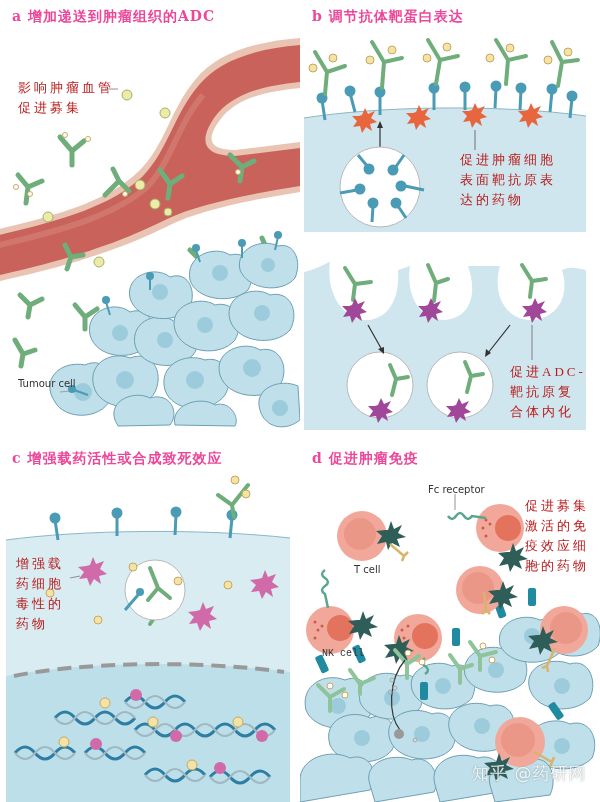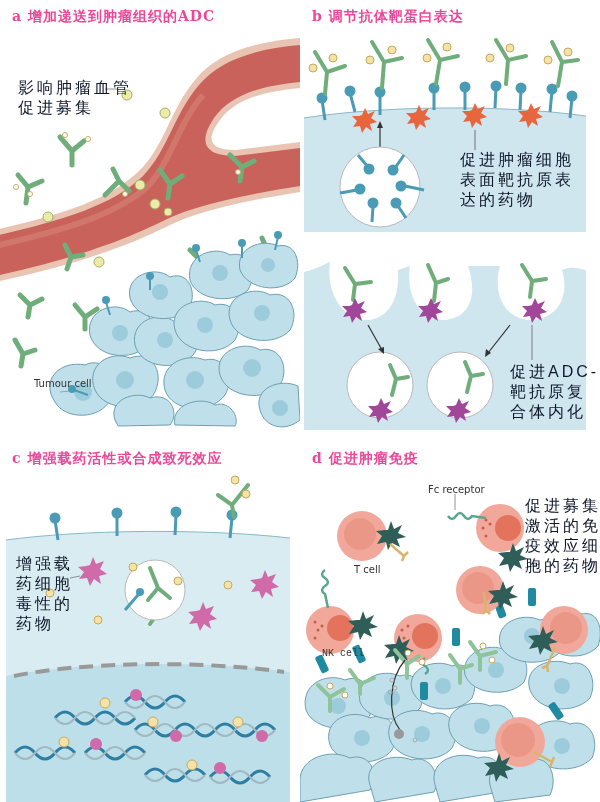--- a/index.html
+++ b/index.html
@@ -1,19 +1,19 @@
 <!DOCTYPE html>
 <html><head>
 <meta charset="utf-8">
 <style>
   html, body { margin:0; padding:0; background:#ffffff; }
   body { width:600px; height:802px; position:relative; overflow:hidden; font-family:"DejaVu Serif", serif; }
   .panel { position:absolute; overflow:hidden; }
   .ptitle { position:absolute; font-family:"DejaVu Serif", serif; font-weight:bold; font-size:14px; color:#ec4899; white-space:nowrap; letter-spacing:1px; }
-  .plabel { position:absolute; font-family:Liberation Sans, sans-serif; font-size:16px; color:#0f172a; line-height:20px; letter-spacing:3px; }
+  .plabel { position:absolute; font-family:Liberation Serif, serif; font-size:13px; color:#b91c1c; line-height:20px; letter-spacing:3px; }
   .plabel div { white-space:nowrap; }
   .eng { position:absolute; font-family:"DejaVu Sans", sans-serif; font-size:10px; color:#333; white-space:nowrap; }
   svg { position:absolute; left:0; top:0; }
   .watermark { position:absolute; font-family:"DejaVu Sans", sans-serif; font-size:17px; color:rgba(255,255,255,0.85); text-shadow:0 0 2px rgba(80,100,110,0.6); white-space:nowrap; letter-spacing:1px; }
 </style>
 </head>
 <body>
 
 <div class="panel" style="left:0;top:0;width:300px;height:440px;">
   <div class="ptitle" style="left:12px;top:8px;">a  增加递送到肿瘤组织的ADC</div>
@@ -102,21 +102,21 @@
       <line x1="88" y1="395" x2="74" y2="390"></line>
         <circle cx="72" cy="389" r="3"></circle>
     </g>
     <line x1="70" y1="391" x2="60" y2="392" stroke="#888" stroke-width="0.7"></line>
     <line x1="105" y1="89" x2="118" y2="89" stroke="#777" stroke-width="0.8"></line>
   </svg>
   <div class="plabel" style="left:18px;top:78px;">
     <div>影响肿瘤血管</div>
     <div>促进募集</div>
   </div>
-  <div class="eng" style="left:18px;top:378px;margin-left:16px;">Tumour cell</div>
+  <div class="eng" style="left:18px;top:378px;">Tumour cell</div>
 </div>
 
 <div class="panel" style="left:300px;top:0;width:300px;height:440px;">
   <div class="ptitle" style="left:12px;top:8px;">b  调节抗体靶蛋白表达</div>
   <svg width="300" height="440">
 
     <path d="M4,118 C80,106 200,104 286,116 L286,232 L4,232 Z" fill="#cfe6ee"></path>
     <path d="M4,118 C80,106 200,104 286,116" fill="none" stroke="#8ab7c7" stroke-width="1"></path>
 
     <g stroke="#4a9bb5" stroke-width="3" fill="#4a9bb5">
@@ -431,13 +431,14 @@
   </svg>
   <div class="eng" style="left:128px;top:44px;text-align:right;">Fc receptor</div>
   <div class="eng" style="left:54px;top:124px;">T cell</div>
   <div class="eng" style="left:22px;top:208px;font-family:Liberation Mono, monospace;">NK cell</div>
   <div class="plabel" style="left:225px;top:56px;">
     <div>促进募集</div>
     <div>激活的免</div>
     <div>疫效应细</div>
     <div>胞的药物</div>
   </div>
+  <div class="watermark" style="left:172px;top:322px;">知乎 @药研网</div>
 </div>
 
 </body></html>

